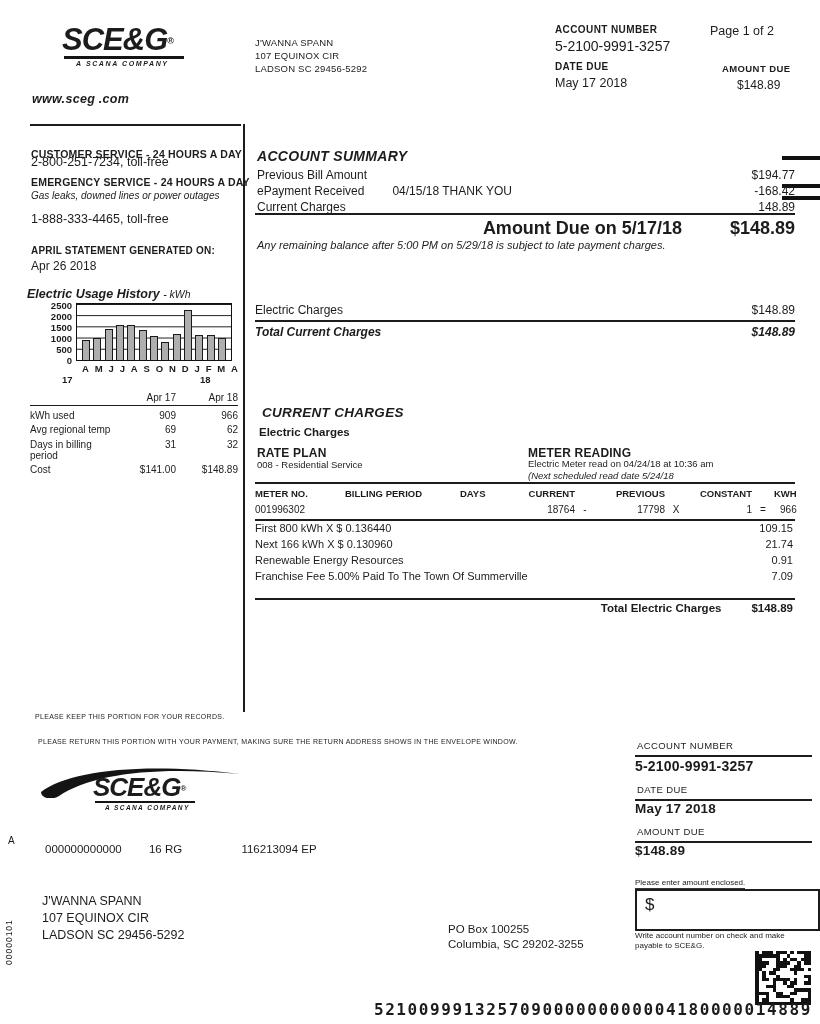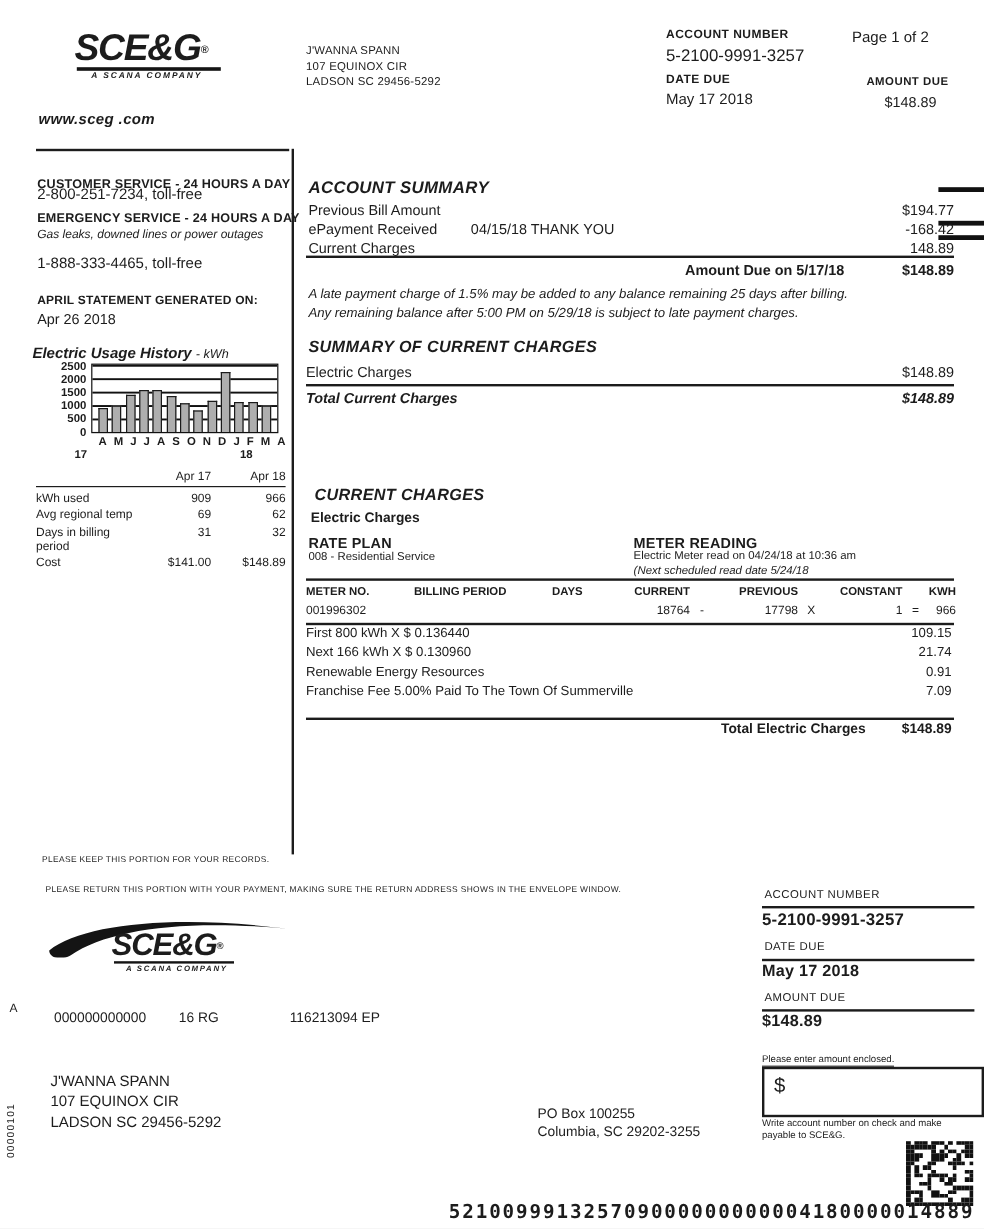--- a/index.html
+++ b/index.html
@@ -43,21 +43,21 @@
   .comp-table{font-size:10px;width:208px;}
   .comp-head,.comp-row{display:grid;grid-template-columns:1fr 56px 62px;}
   .comp-head{border-bottom:1.5px solid #1c1c1c;padding-bottom:2px;}
   .comp-row{padding-top:3.5px;}
   .tools-note{font-size:8px;line-height:10px;}
 
   
   .sec-title{font-size:14px;font-weight:bold;font-style:italic;letter-spacing:.3px;}
   .sum-row{display:flex;justify-content:space-between;font-size:12px;line-height:16px;}
   .sum-detail{margin-left:28px;flex:1;}
-  .due-row{display:flex;justify-content:flex-end;gap:48px;font-size:12px;font-weight:bold;}
+  .due-row{display:flex;justify-content:flex-end;gap:48px;font-size:18px;font-weight:bold;}
   .note{font-size:11px;font-style:italic;line-height:16px;}
   .cc-sub{font-size:11.5px;font-weight:bold;}
   .mini-lbl{font-size:12px;font-weight:bold;letter-spacing:.2px;}
   .mini-txt{font-size:9.5px;}
   .meter-grid{display:grid;grid-template-columns:90px 115px 45px 70px 20px 70px 22px 65px 22px 1fr;
       font-size:9.5px;}
   .meter-grid .hd{font-weight:bold;padding:4px 0 3px 0;}
   .meter-grid .dt{font-size:10px;padding:2px 0 4px 0;}
   .chg-row{display:flex;justify-content:space-between;font-size:11px;line-height:16px;}
   .total-row{display:flex;justify-content:flex-end;gap:30px;font-size:11.5px;font-weight:bold;}
@@ -213,25 +213,23 @@
       <span>Current Charges</span>
       <span>148.89</span>
     </div>
   </div>
   <div class="abs rule" style="left:255px;top:213px;width:540px;height:2px;"></div>
   <div class="abs due-row" style="left:255px;top:218px;width:540px;">
     <span>Amount Due on 5/17/18</span>
     <span>$148.89</span>
   </div>
   <div class="abs note" style="left:257px;top:237px;width:540px;">
-    <div>A late payment charge of 1.5% may be added to any balance remaining 25 days after billing.</div>
     <div>Any remaining balance after 5:00 PM on 5/29/18 is subject to late payment charges.</div>
   </div>
 
-  <div class="abs sec-title" style="left:257px;top:281px;font-size:13.5px;">SUMMARY OF CURRENT CHARGES</div>
   <div class="abs" style="left:255px;top:302px;width:540px;">
     <div class="sum-row" style="border-bottom:2px solid #1c1c1c;padding-bottom:2px;">
       <span>Electric Charges</span>
       <span>$148.89</span>
     </div>
     <div class="sum-row b i" style="padding-top:2px;">
       <span>Total Current Charges</span>
       <span>$148.89</span>
     </div>
   </div>

